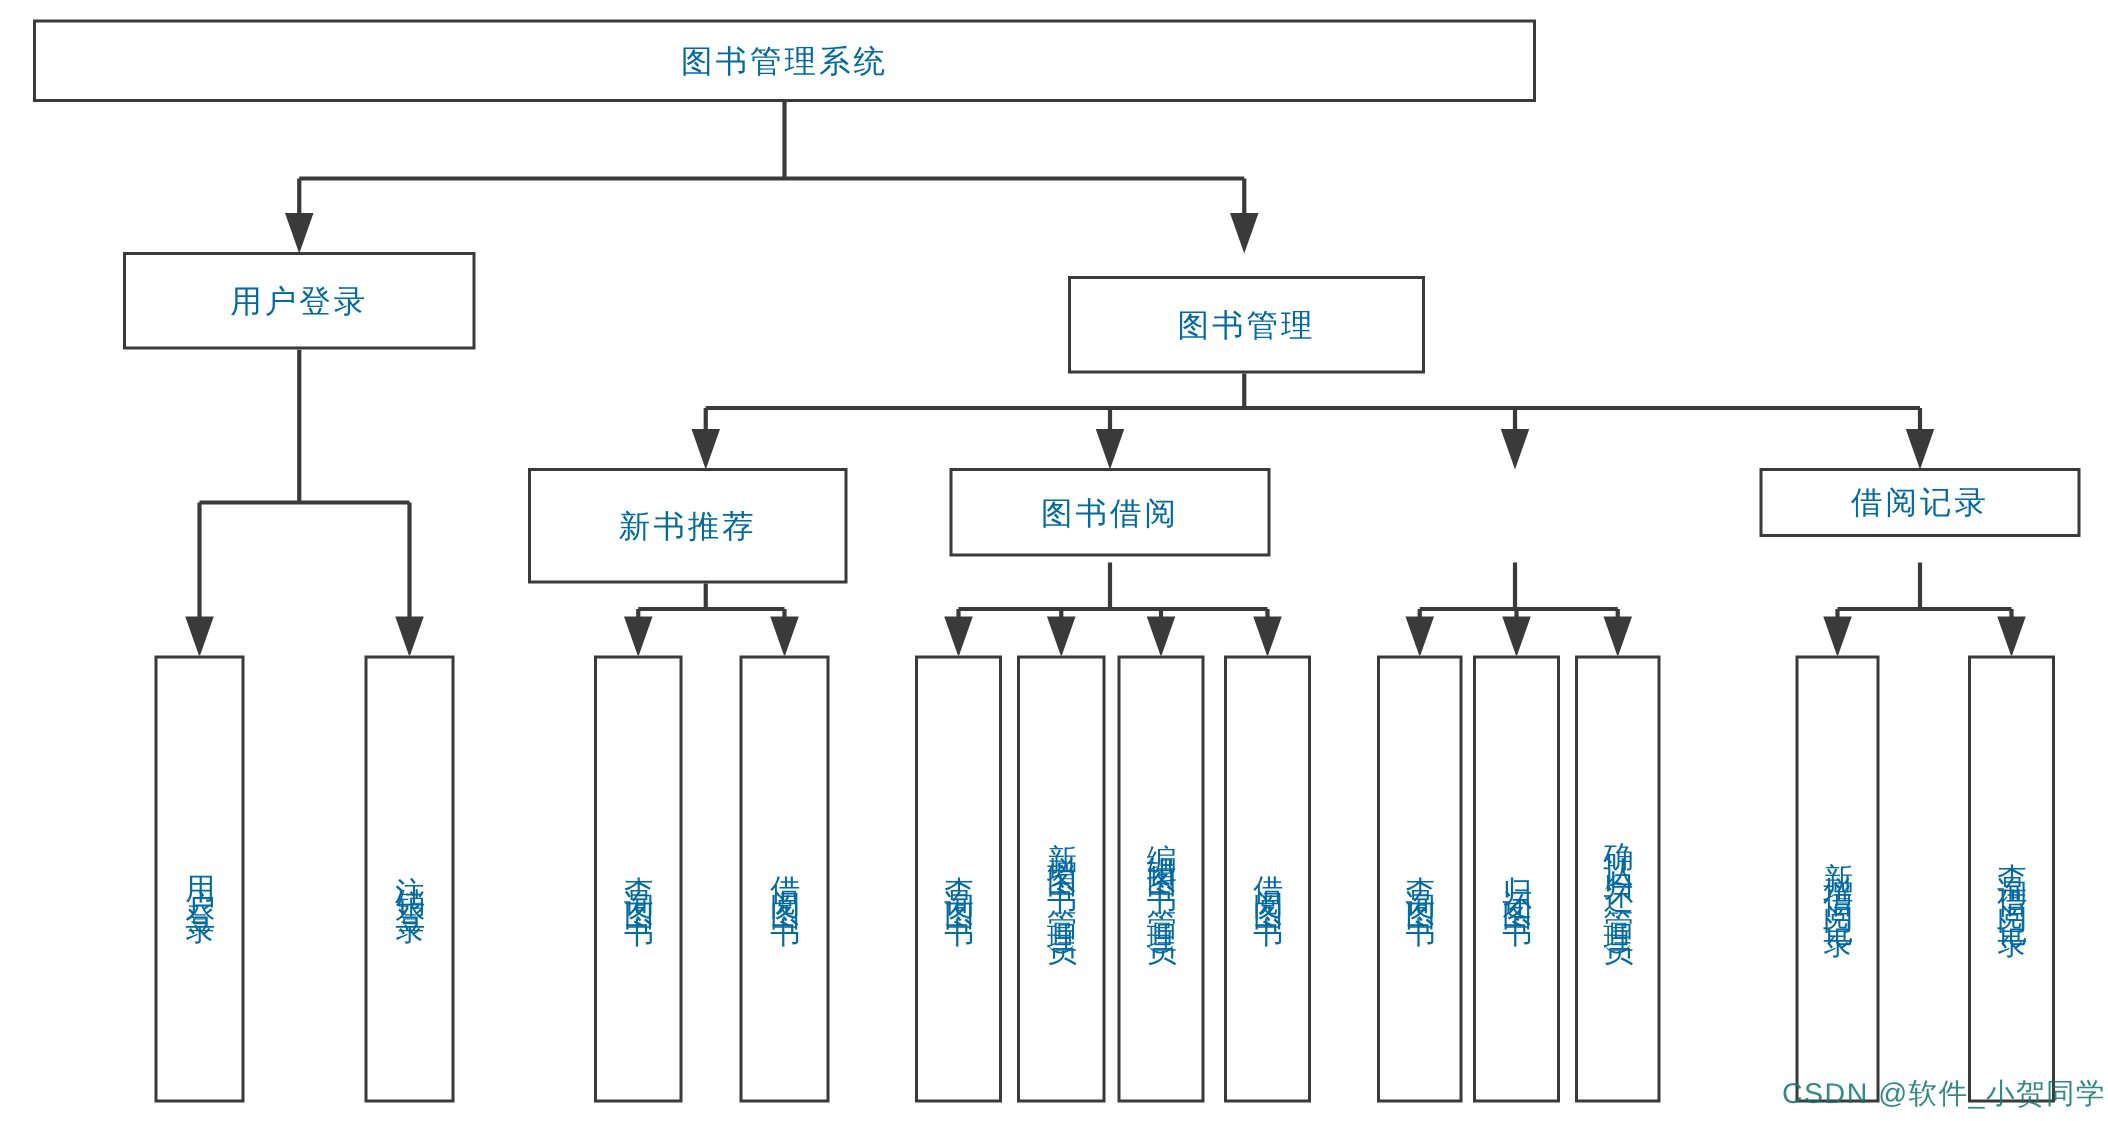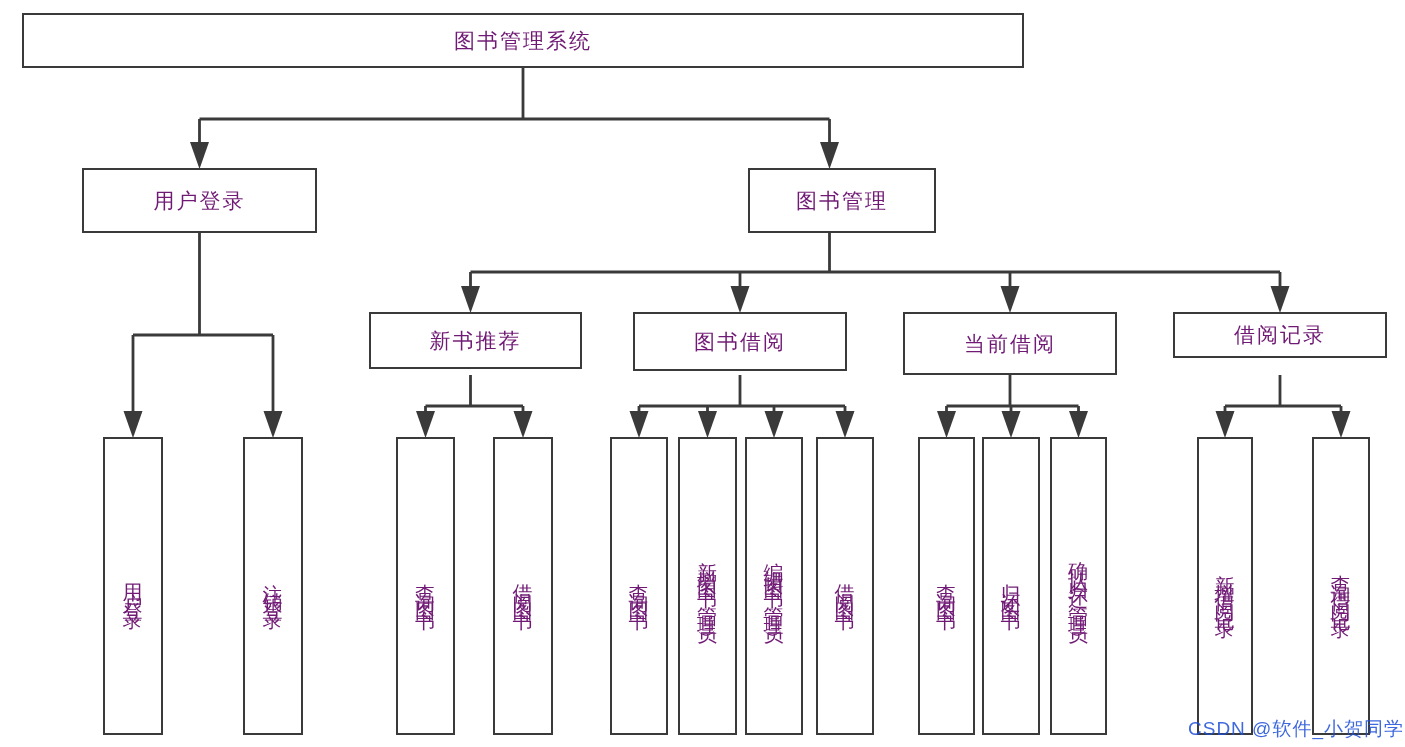--- a/index.html
+++ b/index.html
@@ -20,21 +20,21 @@
     display:flex;
     align-items:center;
     justify-content:center;
     z-index:2;
     color:#333333;
   }
   .node .lbl{
     font-size:21px;
     letter-spacing:2px;
     white-space:nowrap;
-    color:#701a75;
+    color:#0369a1;
   }
   .node.vertical .lbl{
     writing-mode:vertical-lr;
     text-orientation:mixed;
     font-size:20px;
     letter-spacing:9px;
     line-height:1;
     white-space:normal;
   }
   #watermark{
@@ -74,38 +74,35 @@
       <polygon points="835.5,411 854.5,411 845,438" fill="#3a3a3a"></polygon>
       <path d="M 740 375 V 406 M 639 406 H 845 M 639 406 V 417 M 707.5 406 V 417 M 774 406 V 417 M 845 406 V 417" fill="none" stroke="#3a3a3a" stroke-width="2.8"></path>
       <polygon points="937,411 956,411 946.5,438" fill="#3a3a3a"></polygon>
       <polygon points="1001.5,411 1020.5,411 1011,438" fill="#3a3a3a"></polygon>
       <polygon points="1069,411 1088,411 1078.5,438" fill="#3a3a3a"></polygon>
       <path d="M 1010 375 V 406 M 946.5 406 H 1078.5 M 946.5 406 V 417 M 1011 406 V 417 M 1078.5 406 V 417" fill="none" stroke="#3a3a3a" stroke-width="2.8"></path>
       <polygon points="1215.5,411 1234.5,411 1225,438" fill="#3a3a3a"></polygon>
       <polygon points="1331.5,411 1350.5,411 1341,438" fill="#3a3a3a"></polygon>
       <path d="M 1280 375 V 406 M 1225 406 H 1341 M 1225 406 V 417 M 1341 406 V 417" fill="none" stroke="#3a3a3a" stroke-width="2.8"></path>
     </svg>
-  <span id="watermark" style="color: #1d4ed8;">CSDN @软件_小贺同学</span>
+  <span id="watermark" style="color: #0f766e;">CSDN @软件_小贺同学</span>
 <div class="node" style="left: 22px; top: 13px; width: 1002px; height: 55px; border-color: rgb(58, 58, 58);">
       <span class="lbl">图书管理系统</span>
     </div>
     <div class="node" style="left: 82px; top: 168px; width: 235px; height: 65px; border-color: rgb(58, 58, 58);">
       <span class="lbl">用户登录</span>
     </div>
-    <div class="node" style="left: 712px; top: 168px; width: 188px; height: 65px; border-color: rgb(58, 58, 58); margin-left: 36px;">
+    <div class="node" style="left: 712px; top: 184px; width: 238px; height: 65px; border-color: rgb(58, 58, 58);">
       <span class="lbl">图书管理</span>
     </div>
-    <div class="node" style="left: 369px; top: 312px; width: 213px; height: 57px; border-color: rgb(58, 58, 58);">
+    <div class="node" style="left: 352px; top: 312px; width: 213px; height: 77px; border-color: rgb(58, 58, 58);">
       <span class="lbl">新书推荐</span>
     </div>
     <div class="node" style="left: 633px; top: 312px; width: 214px; height: 59px; border-color: rgb(58, 58, 58);">
       <span class="lbl">图书借阅</span>
-    </div>
-    <div class="node" style="left: 903px; top: 312px; width: 214px; height: 63px; border-color: rgb(58, 58, 58);">
-      <span class="lbl">当前借阅</span>
     </div>
     <div class="node" style="left: 1173px; top: 312px; width: 214px; height: 46px; border-color: rgb(58, 58, 58);">
       <span class="lbl">借阅记录</span>
     </div>
     <div class="node vertical" style="left: 103px; top: 437px; width: 60px; height: 298px; border-color: rgb(58, 58, 58);">
       <span class="lbl">用户登录</span>
     </div>
     <div class="node vertical" style="left: 243px; top: 437px; width: 60px; height: 298px; border-color: rgb(58, 58, 58);">
       <span class="lbl">注销登录</span>
     </div>

